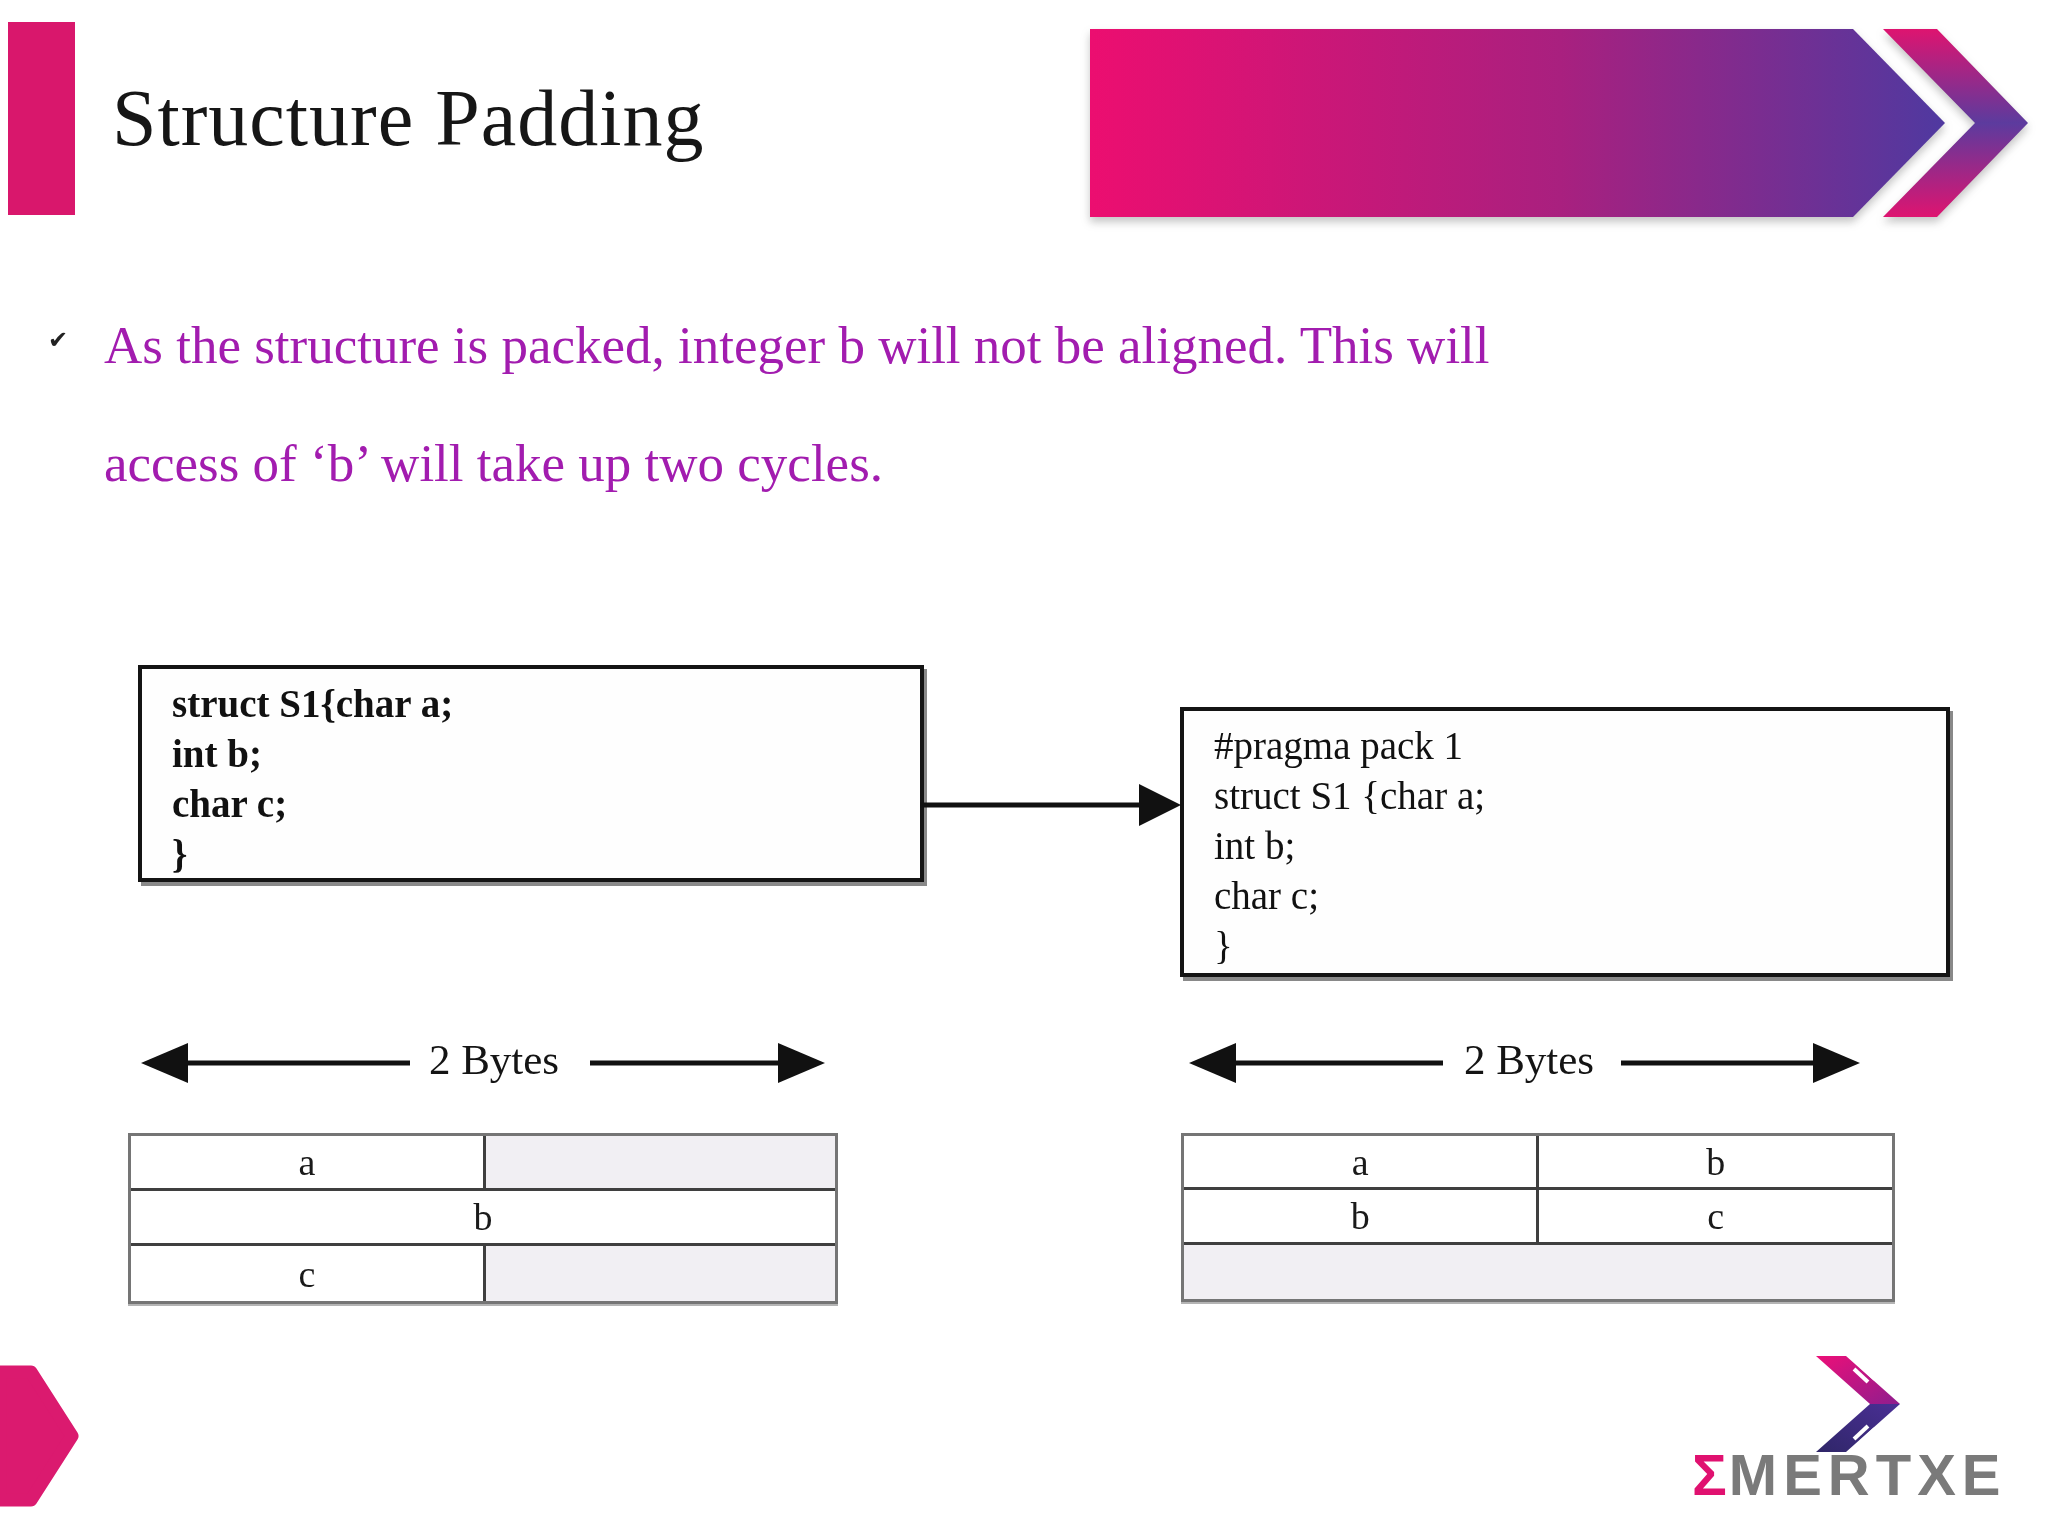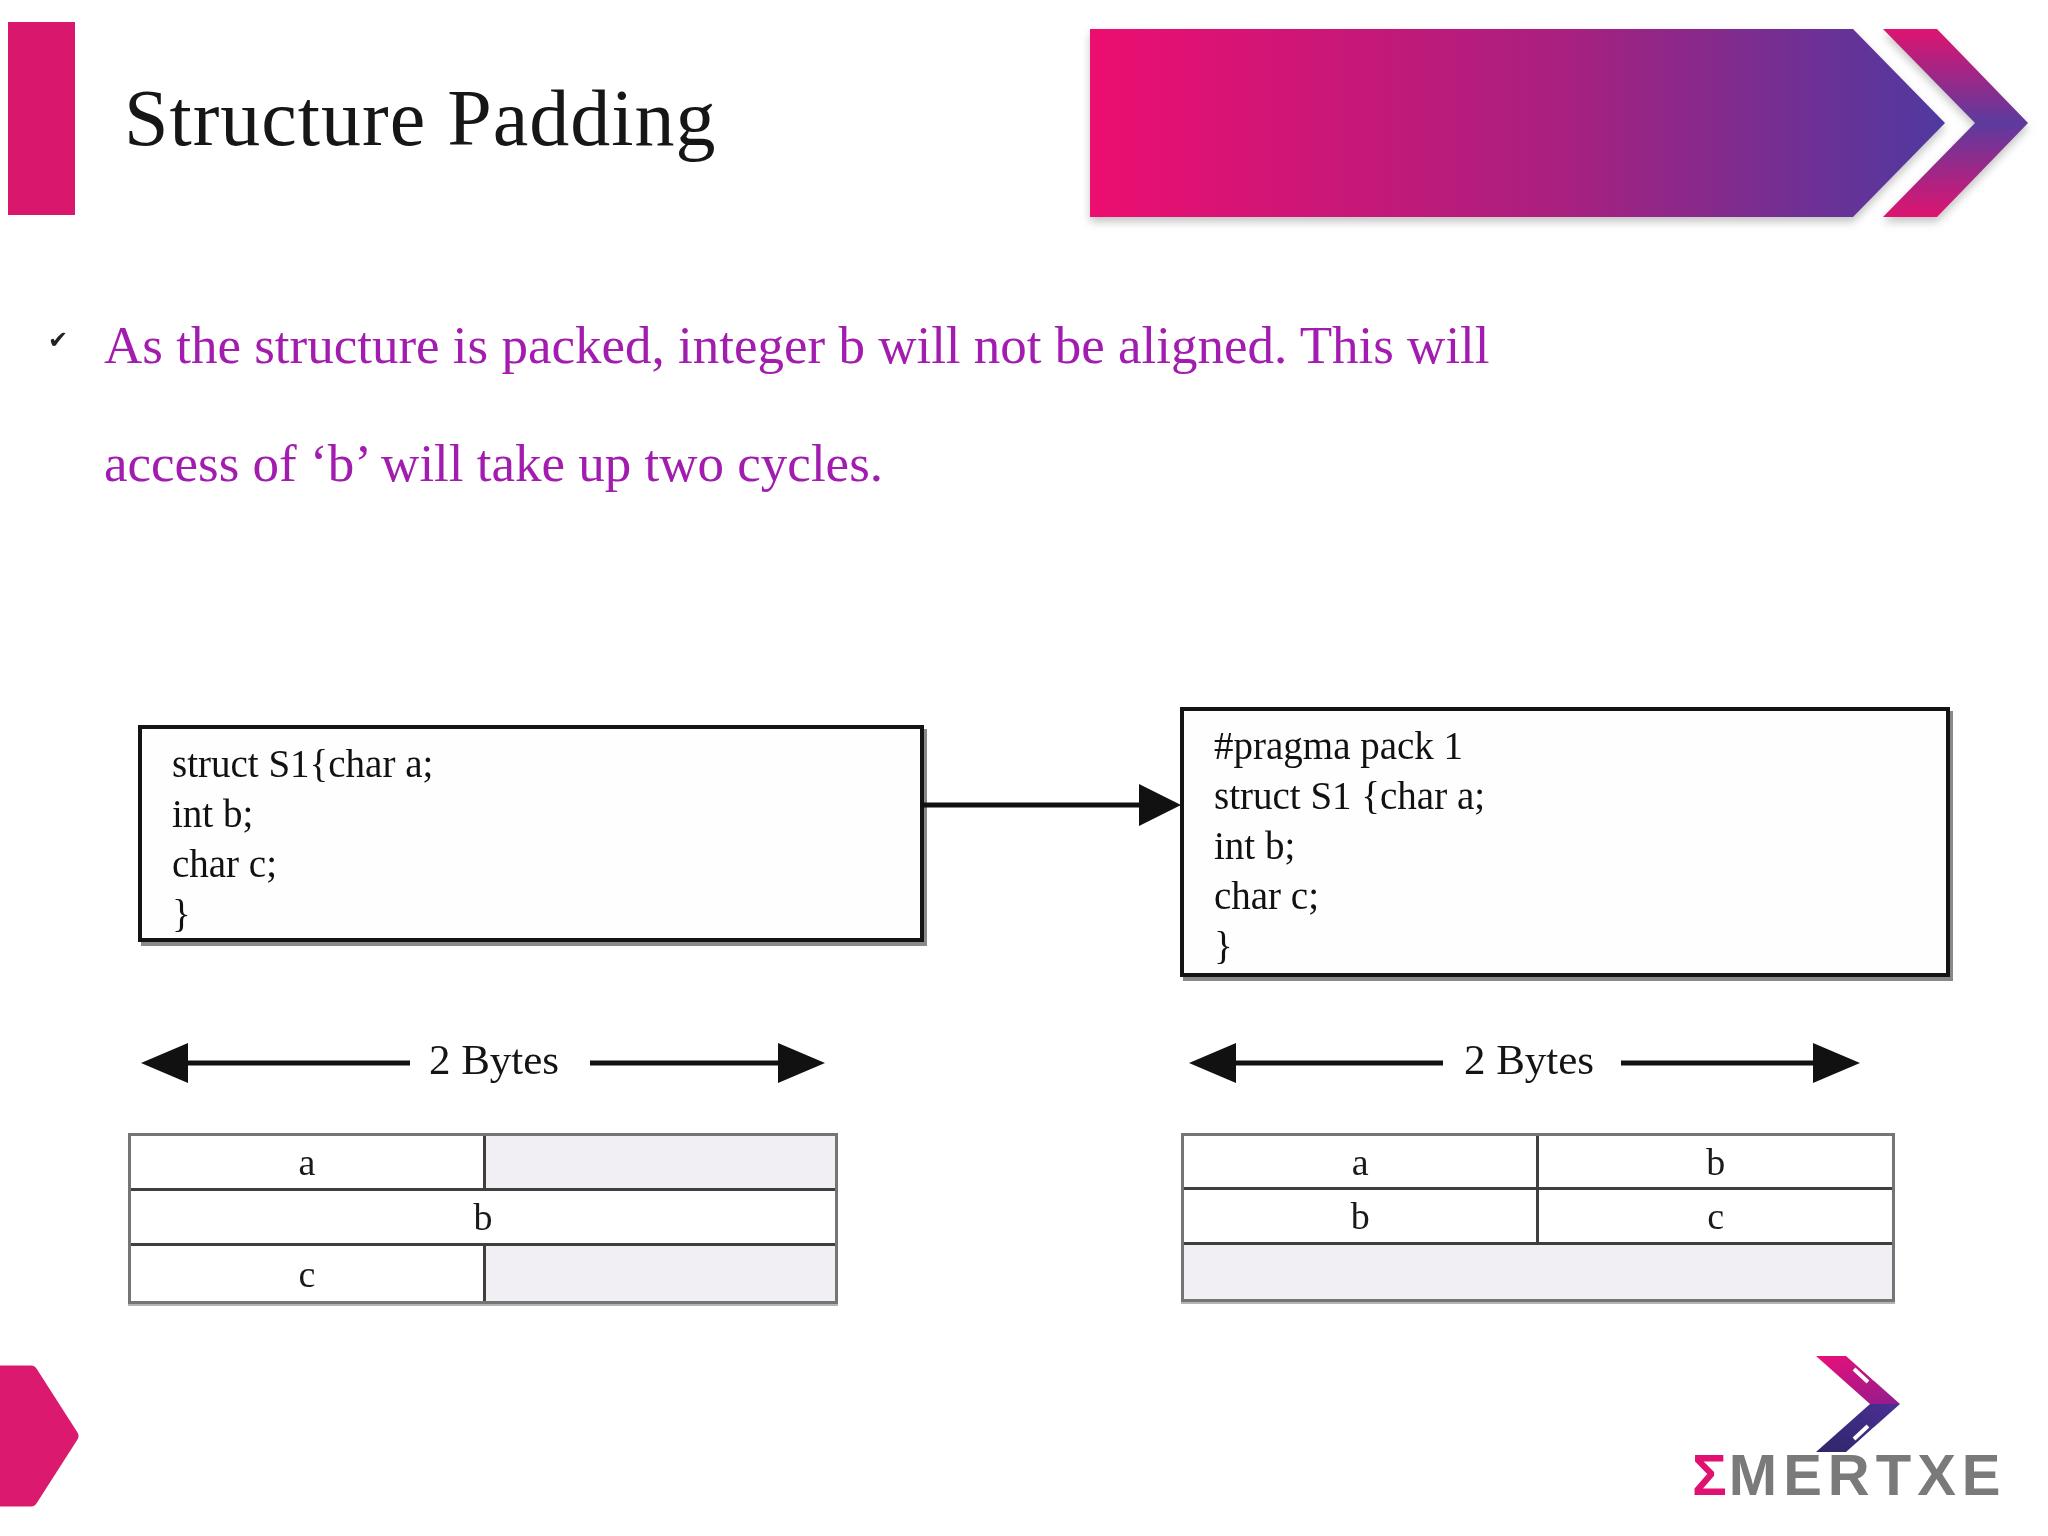--- a/index.html
+++ b/index.html
@@ -3,37 +3,37 @@
 <meta charset="utf-8">
 <style>
   html,body{margin:0;padding:0;background:#888;}
   .slide{
     position:relative;width:2048px;height:1536px;background:#ffffff;
     overflow:hidden;font-family:"Liberation Serif",serif;color:#111;
   }
   
   .corner-square{position:absolute;left:8px;top:22px;width:67px;height:193px;background:#d9176c;}
   .slide-title{
-    position:absolute;left:124px;top:74px;margin:0;
+    position:absolute;left:112px;top:74px;margin:0;
     font-size:80px;font-weight:400;line-height:1.1;color:#161616;
     font-family:"Liberation Serif",serif;letter-spacing:1px;
   }
   .banner-svg{position:absolute;left:1080px;top:20px;filter:drop-shadow(0 5px 4px rgba(90,90,90,.35));}
   
   .bullet-block{position:absolute;left:104px;top:286px;width:1760px;}
   .bullet-line{font-size:53px;line-height:118px;white-space:nowrap;color:#a21caf;}
   .bullet-marker{position:absolute;left:48px;top:326px;font-size:24px;color:#222;
     font-family:"DejaVu Sans",sans-serif;}
   
   .code-box{
     position:absolute;background:#fefefe;border:4px solid #141414;
     box-shadow:3px 4px 0 rgba(40,40,40,.55);
     font-size:39px;line-height:50px;padding:10px 0 0 30px;white-space:nowrap;
   }
-  .code-box-left{left:138px;top:725px;width:748px;height:199px;}
+  .code-box-left{left:138px;top:665px;width:748px;height:199px;font-weight:bold;}
   .code-box-right{left:1180px;top:707px;width:732px;height:252px;}
   .conn-svg{position:absolute;left:915px;top:770px;}
   
   .dim-svg{position:absolute;}
   .dim-left{left:128px;top:1030px;}
   .dim-right{left:1181px;top:1030px;}
   .dim-text{font-family:"Liberation Serif",serif;font-size:43px;fill:#141414;}
   
   .mem-table{
     position:absolute;display:grid;border:3px solid #757575;

